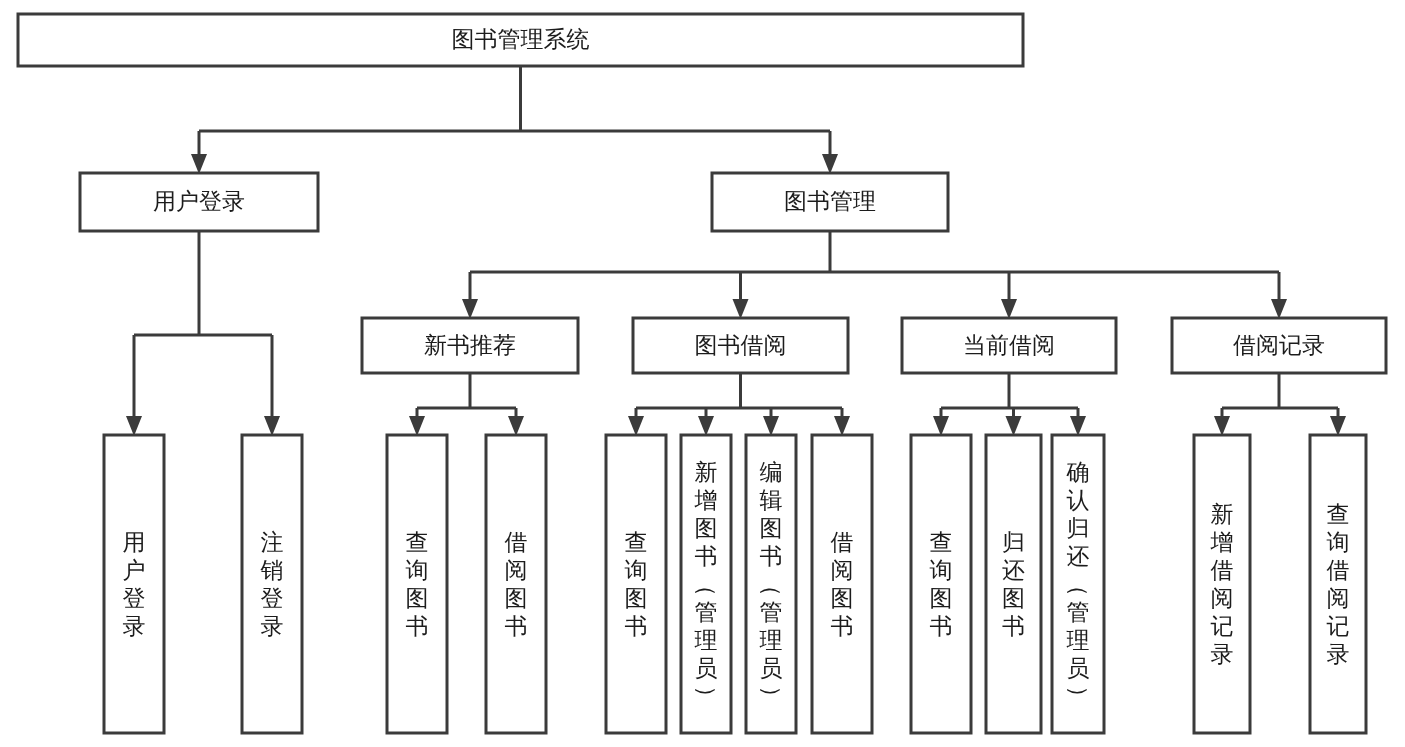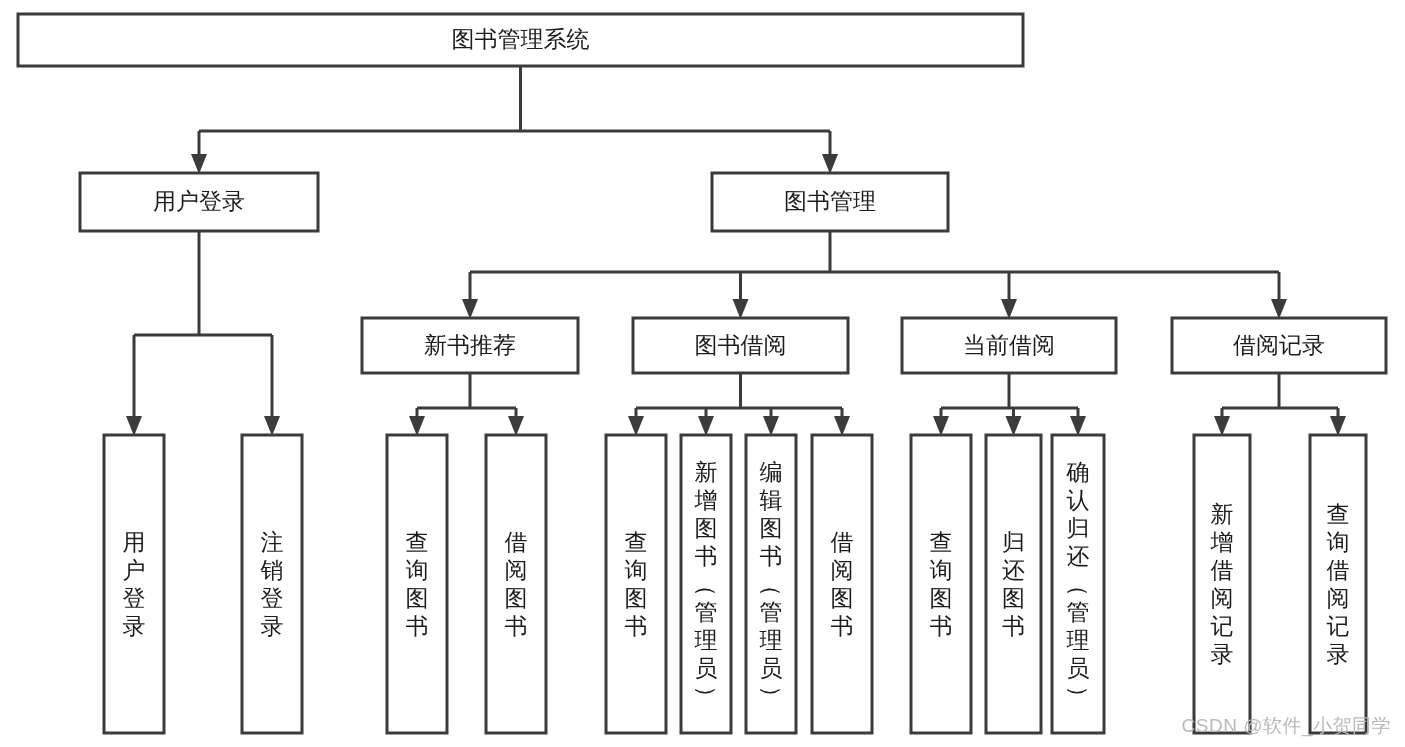--- a/index.html
+++ b/index.html
@@ -261,14 +261,13 @@
           <rect x="1310" y="435" width="56" height="298" class="node-box"></rect>
           <text x="1338" y="522" class="node-label-v">查</text>
           <text x="1338" y="550" class="node-label-v">询</text>
           <text x="1338" y="578" class="node-label-v">借</text>
           <text x="1338" y="606" class="node-label-v">阅</text>
           <text x="1338" y="634" class="node-label-v">记</text>
           <text x="1338" y="662" class="node-label-v">录</text>
         </g>
       </g>
   </svg>
-  <div class="watermark-text">CSDN @软件_小贺同学</div>
 </div>
 
 </body></html>

